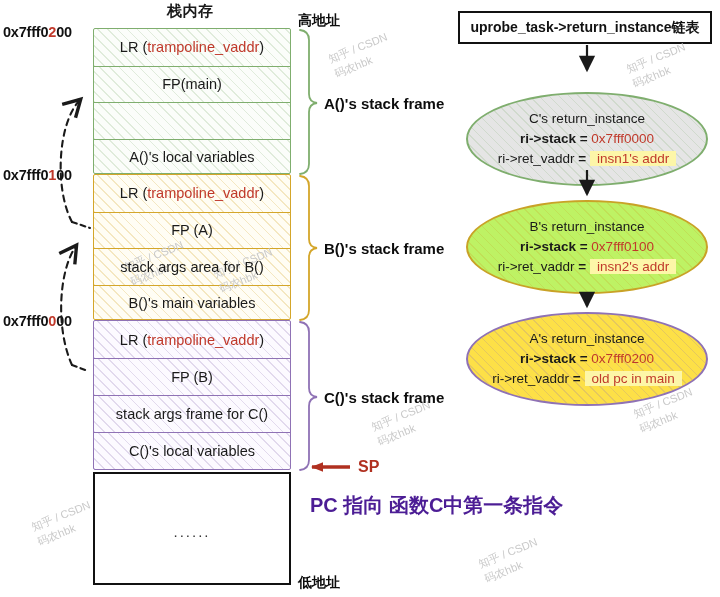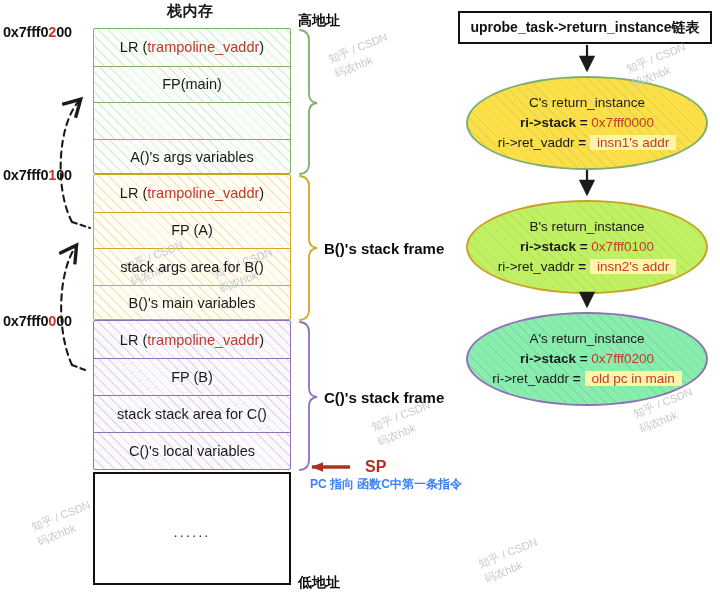--- a/index.html
+++ b/index.html
@@ -122,33 +122,33 @@
     letter-spacing: 2px;
     margin-top: 6px;
   }
 
   
   .sp-row {
     left: 310px;
     top: 458px;
     display: flex;
     align-items: center;
-    gap: 13px;
+    gap: 6px;
   }
   .sp-label {
     font-size: 16px;
     font-weight: bold;
     color: #b03020;
   }
   .pc-note {
     left: 310px;
-    top: 476px;
-    font-size: 12px;
-    font-weight: bold;
-    color: #3b82f6;
+    top: 492px;
+    font-size: 20px;
+    font-weight: bold;
+    color: #4c1d95;
     white-space: nowrap;
   }
 
   
   #chain-header {
     left: 458px;
     top: 11px;
     width: 254px;
     height: 33px;
     border: 2.4px solid #111111;
@@ -187,25 +187,25 @@
     white-space: nowrap;
     line-height: 1.5;
   }
   .ri .k { font-weight: bold; }
   .ri .val-red { color: #c0392b; }
   .ri .val-hl {
     color: #c0392b;
     background: #fdf6a8;
     padding: 0 7px;
   }
-  #ri-c { top: 76px;  border-color: #7fae6e; background: #fde047; text-align: right; }
+  #ri-c { top: 92px;  border-color: #7fae6e; background: #e5e5e5; text-align: right; }
   #ri-c .hatch { background-image: repeating-linear-gradient(45deg, rgba(127,174,110,.2) 0 1.1px, transparent 1.1px 7px); }
   #ri-b { top: 200px; border-color: #c9a227; background: #bef264; }
   #ri-b .hatch { background-image: repeating-linear-gradient(45deg, rgba(201,162,39,.22) 0 1.1px, transparent 1.1px 7px); }
-  #ri-a { top: 312px; border-color: #8f72b5; background: #86efac; }
+  #ri-a { top: 312px; border-color: #8f72b5; background: #fde047; }
   #ri-a .hatch { background-image: repeating-linear-gradient(45deg, rgba(143,114,181,.22) 0 1.1px, transparent 1.1px 7px); }
 
   
   .wm {
     position: absolute;
     color: #c9c9c9;
     font-size: 11px;
     line-height: 1.45;
     transform: rotate(-22deg);
     white-space: nowrap;
@@ -245,21 +245,21 @@
       </div>
       <div class="cell">
         <span class="hatch"></span>
         <span class="txt">FP(main)</span>
       </div>
       <div class="cell">
         <span class="hatch"></span>
       </div>
       <div class="cell">
         <span class="hatch"></span>
-        <span class="txt">A()'s args variables</span>
+        <span class="txt">A()'s local variables</span>
       </div>
     </div>
 
     <div class="frame" id="frame-b">
       <div class="cell">
         <span class="hatch"></span>
         <span class="txt"><span>LR (</span><span class="vaddr">trampoline_vaddr</span><span>)</span></span>
       </div>
       <div class="cell">
         <span class="hatch"></span>
@@ -279,33 +279,34 @@
       <div class="cell">
         <span class="hatch"></span>
         <span class="txt"><span>LR (</span><span class="vaddr">trampoline_vaddr</span><span>)</span></span>
       </div>
       <div class="cell">
         <span class="hatch"></span>
         <span class="txt">FP (B)</span>
       </div>
       <div class="cell">
         <span class="hatch"></span>
-        <span class="txt">stack stack area for C()</span>
+        <span class="txt">stack args frame for C()</span>
       </div>
       <div class="cell">
         <span class="hatch"></span>
         <span class="txt">C()'s local variables</span>
       </div>
     </div>
   </div>
 
   <div class="abs" id="empty-box">
     <span class="dots">......</span>
   </div>
 
+  <div class="abs label-bold" style="left:324px; top:95px; font-size:15px;">A()'s stack frame</div>
   <div class="abs label-bold" style="left:324px; top:240px; font-size:15px;">B()'s stack frame</div>
   <div class="abs label-bold" style="left:324px; top:389px; font-size:15px;">C()'s stack frame</div>
 
   <div class="abs sp-row">
     <svg width="42" height="16" viewBox="0 0 42 16">
       <path d="M2 8 L40 8" stroke="#b03020" stroke-width="3.4" fill="none"></path>
       <path d="M1 8 L13 3.2 L13 12.8 Z" fill="#b03020"></path>
     </svg>
     <span class="sp-label">SP</span>
   </div>

